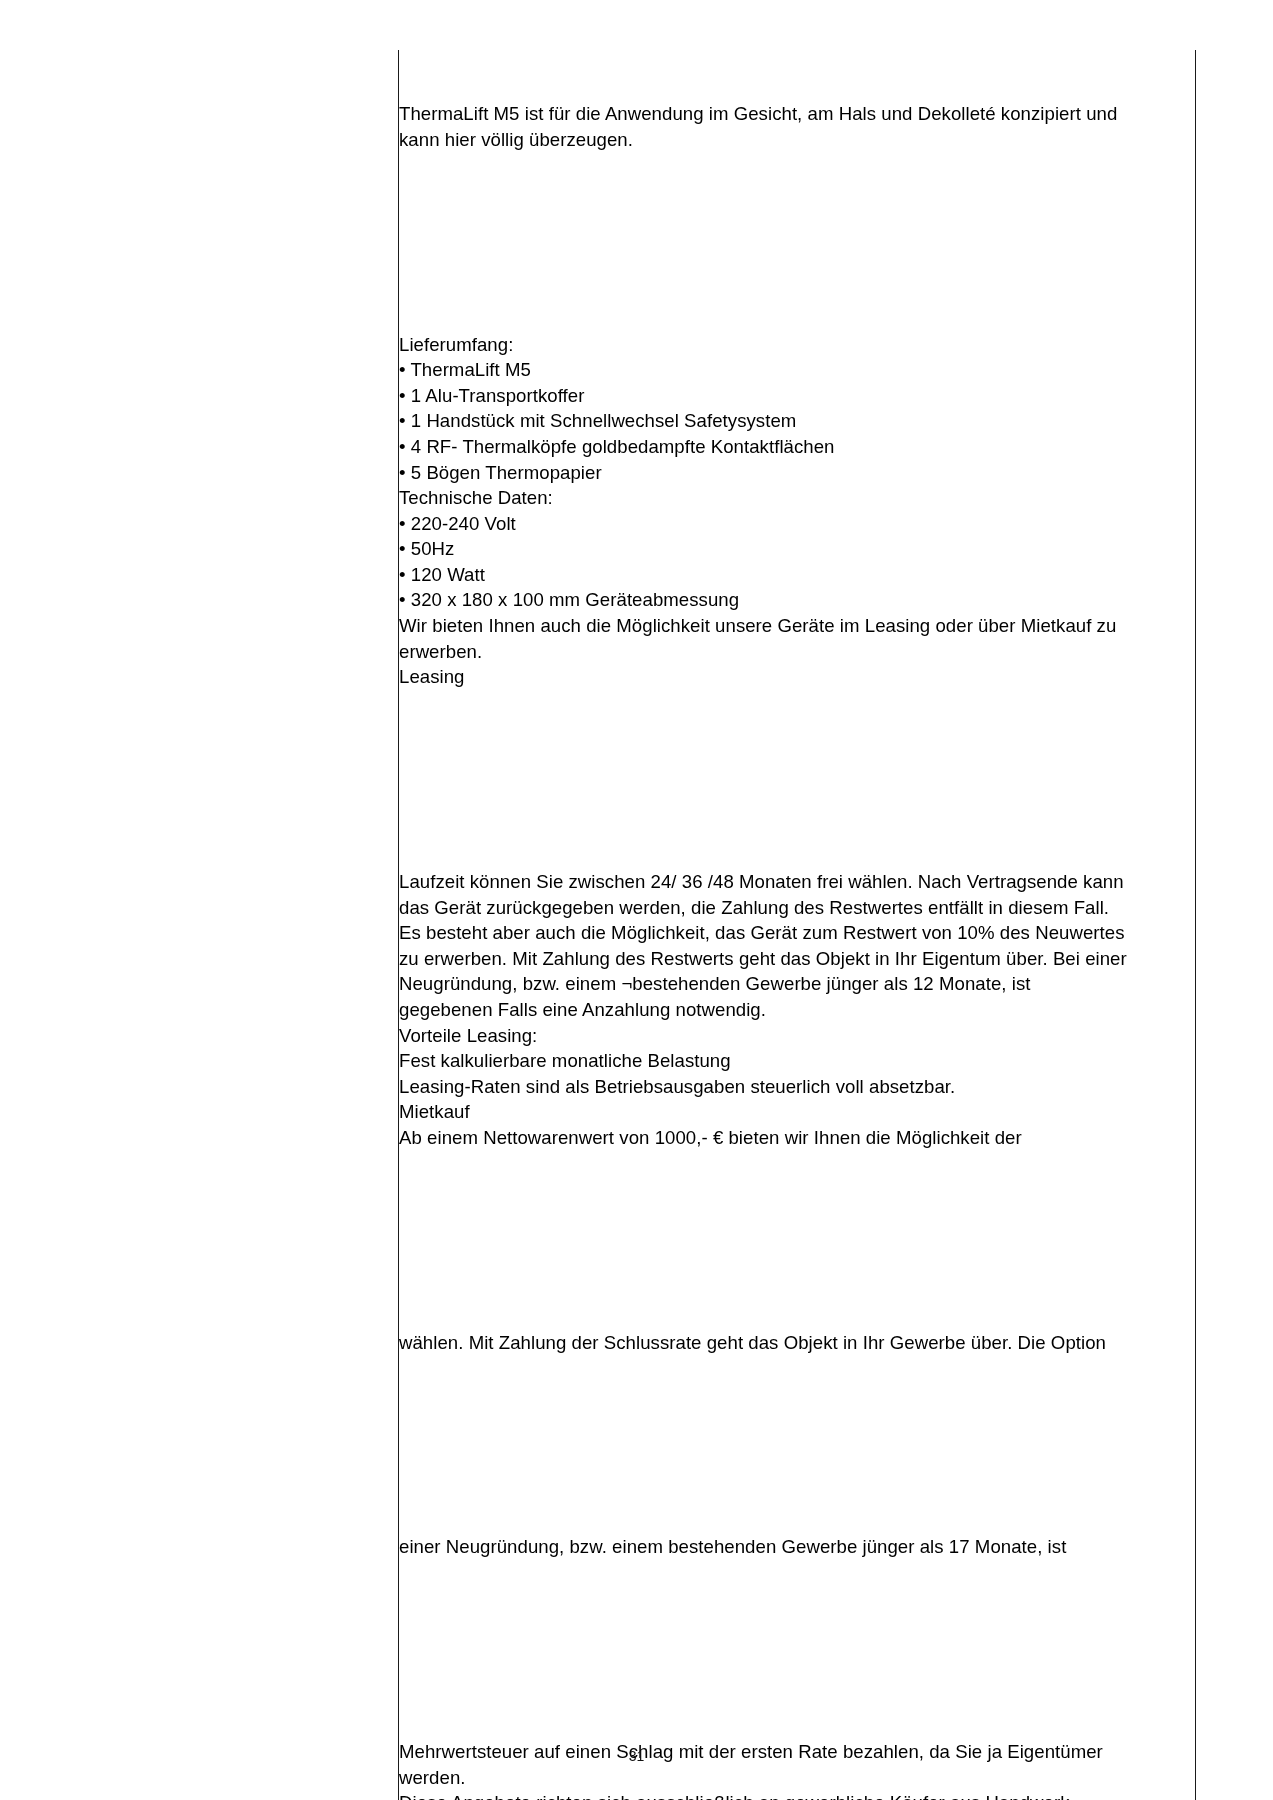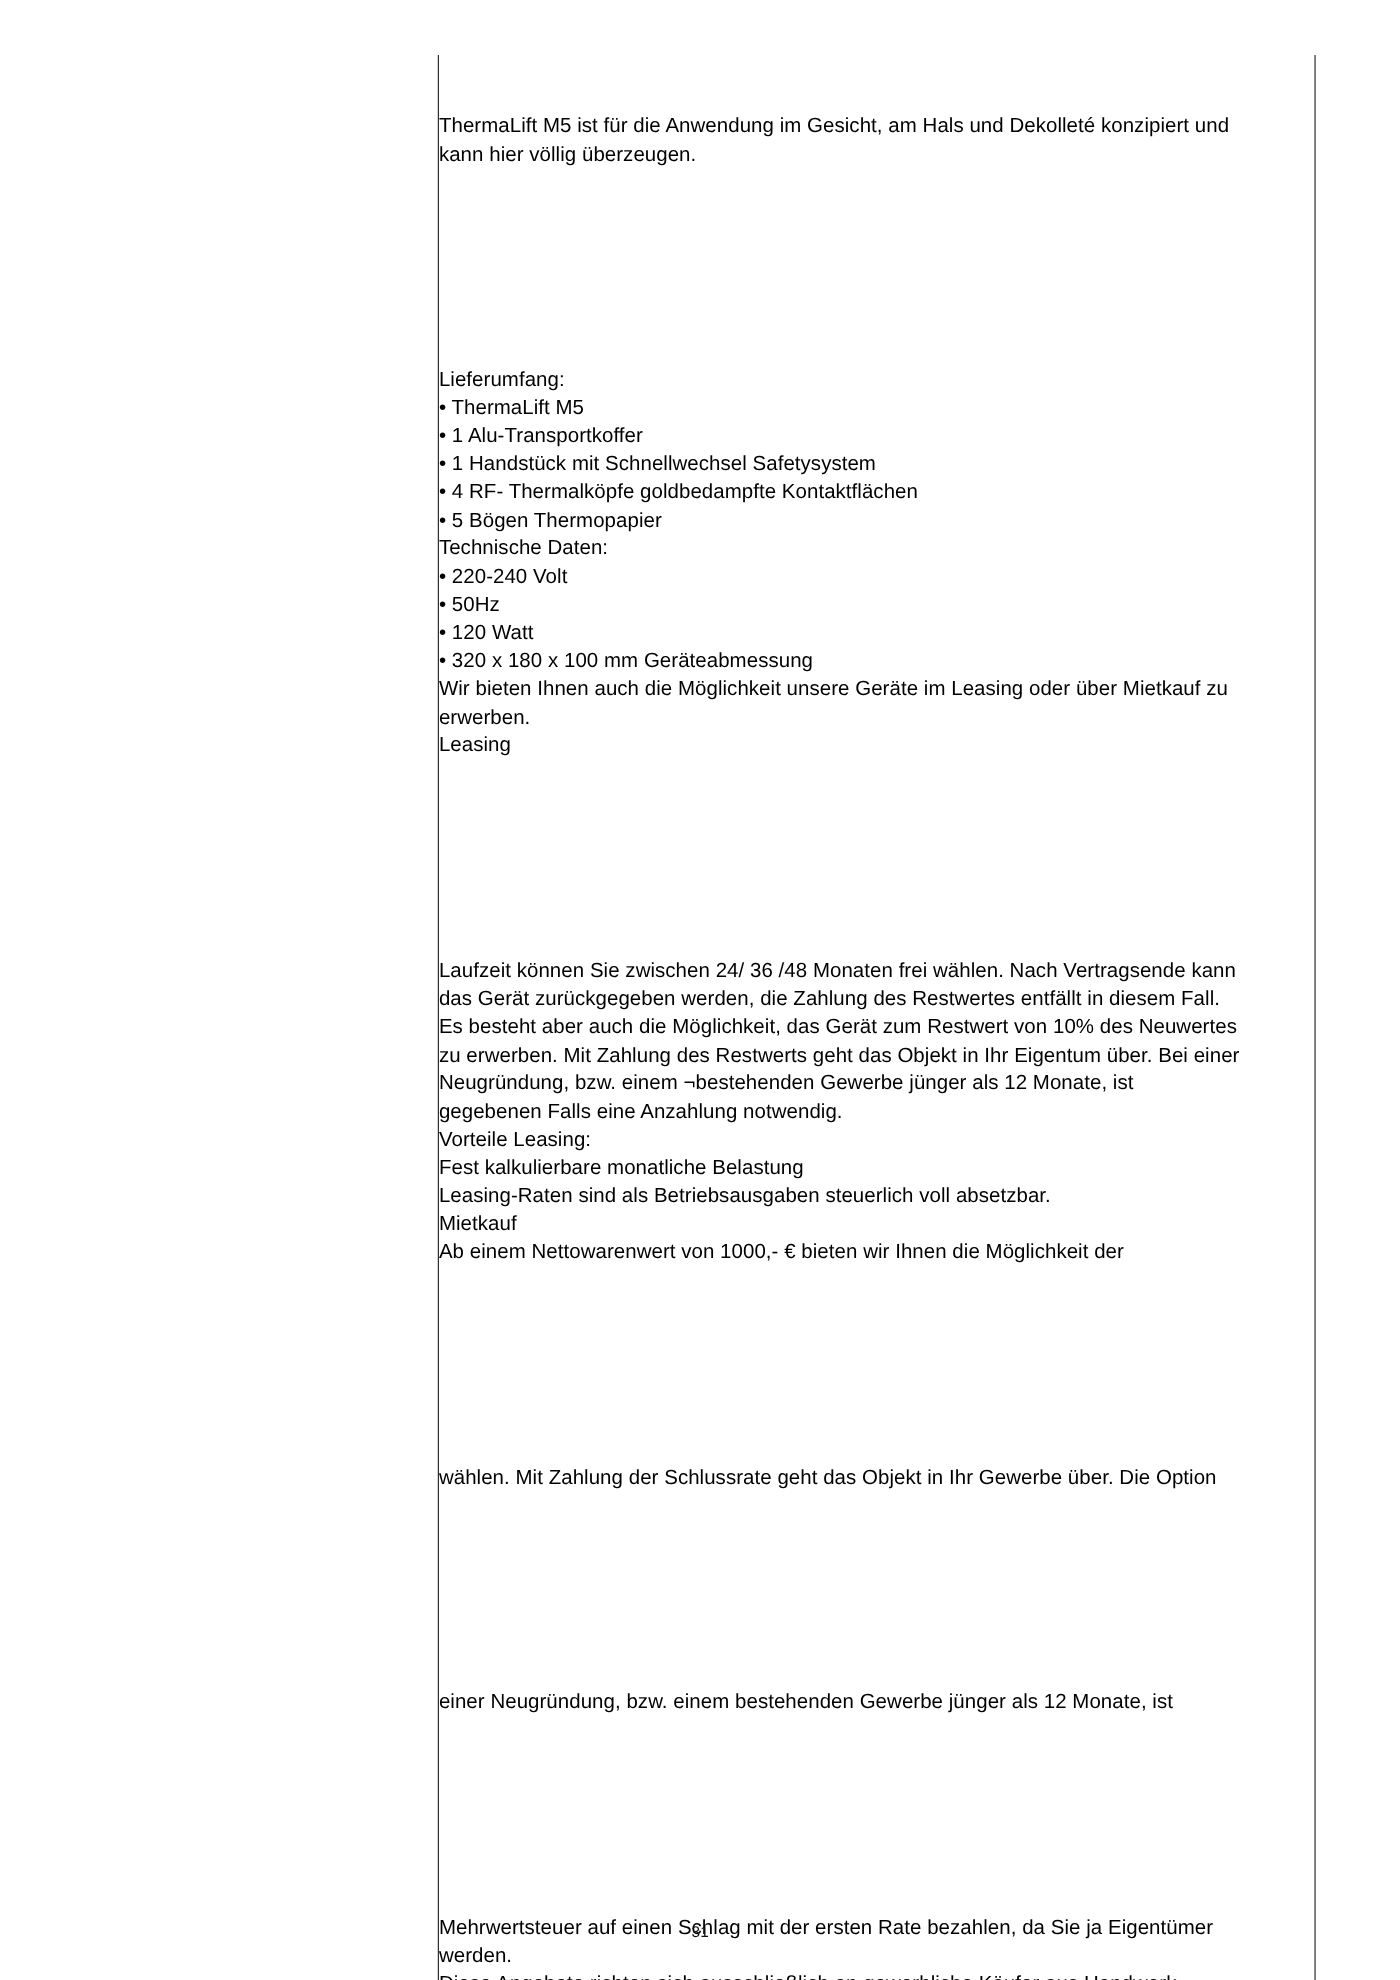--- a/index.html
+++ b/index.html
@@ -120,21 +120,21 @@
 Leasing-Raten sind als Betriebsausgaben steuerlich voll absetzbar.
 Mietkauf
 Ab einem Nettowarenwert von 1000,- € bieten wir Ihnen die Möglichkeit der</p>
 
             <div class="spacer-line"></div>
 
             <p class="para">wählen. Mit Zahlung der Schlussrate geht das Objekt in Ihr Gewerbe über. Die Option</p>
 
             <div class="spacer-line"></div>
 
-            <p class="para">einer Neugründung, bzw. einem bestehenden Gewerbe jünger als 12 Monate, ist</p>
+            <p class="para">einer Neugründung, bzw. einem bestehenden Gewerbe jünger als 17 Monate, ist</p>
 
             <div class="spacer-line"></div>
 
             <p class="para">Mehrwertsteuer auf einen Schlag mit der ersten Rate bezahlen, da Sie ja Eigentümer
 werden.
 Diese Angebote richten sich ausschließlich an gewerbliche Käufer aus Handwerk,
 Handel, oder Industrie.</p>
           </div>
         </td>
       </tr>

